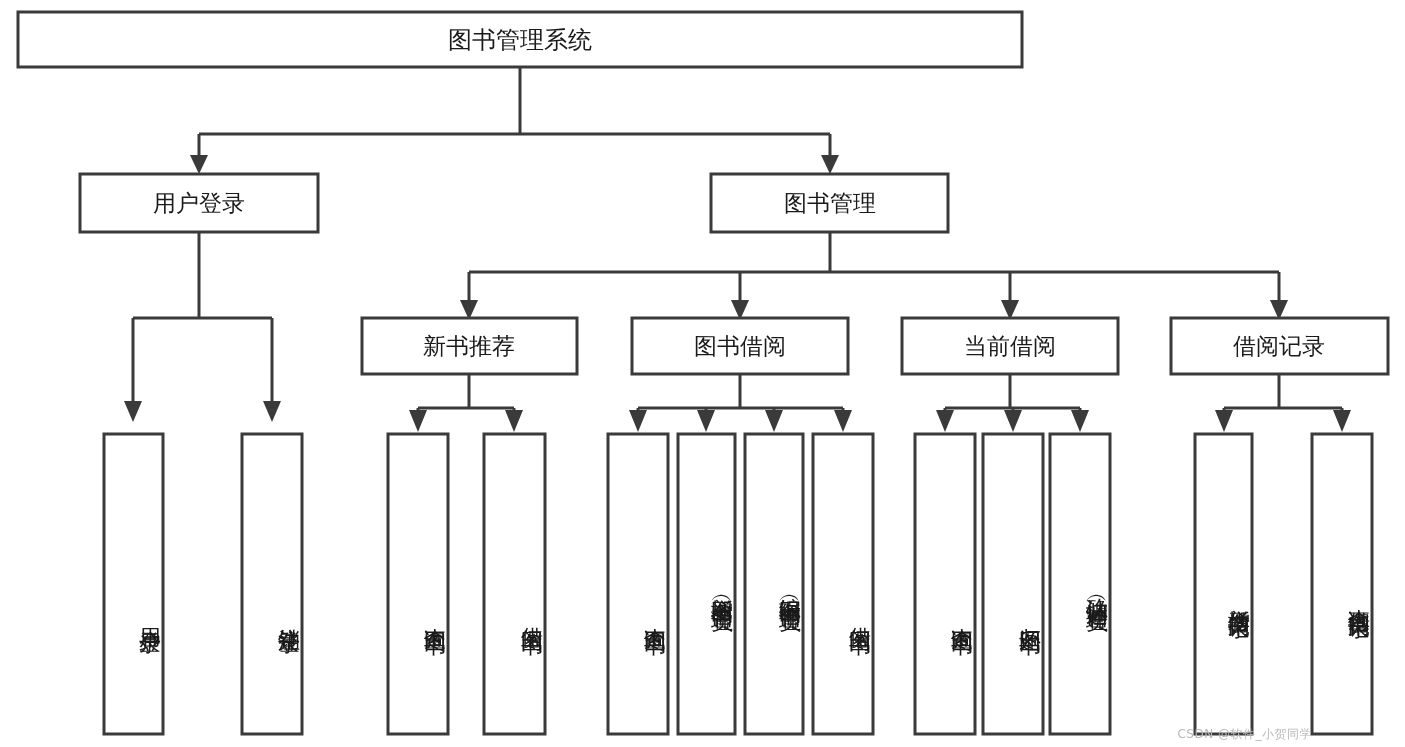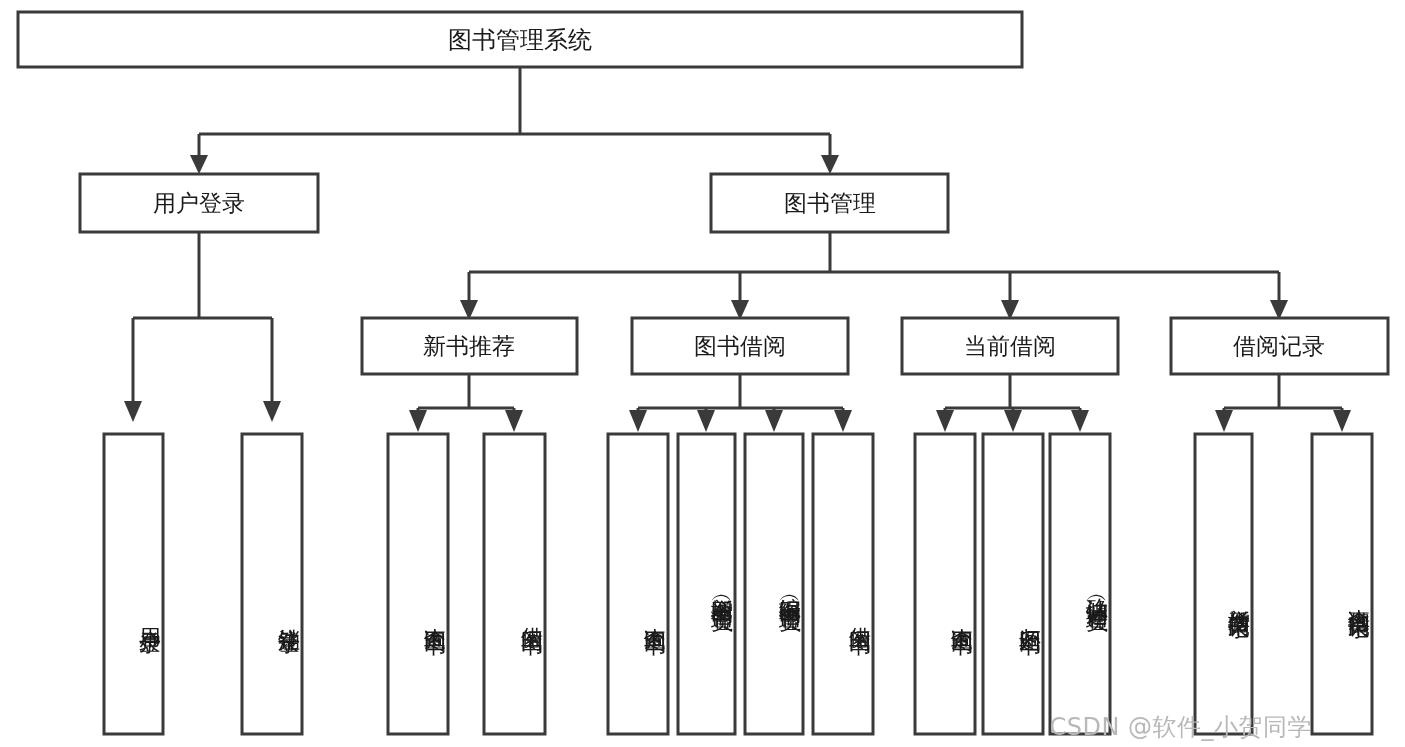--- a/index.html
+++ b/index.html
@@ -69,21 +69,21 @@
     display: flex;
     align-items: flex-start;
     justify-content: center;
     pointer-events: none;
   }
   .watermark {
     position: absolute;
     right: 8px;
     bottom: 4px;
     font-family: "DejaVu Sans", "Liberation Sans", sans-serif;
-    font-size: 24px;
+    font-size: 12px;
     color: #b8b8b8;
     white-space: nowrap;
     letter-spacing: 0.5px;
   }
 </style>
 </head>
 <body>
 
 <div id="diagram-root">
 

